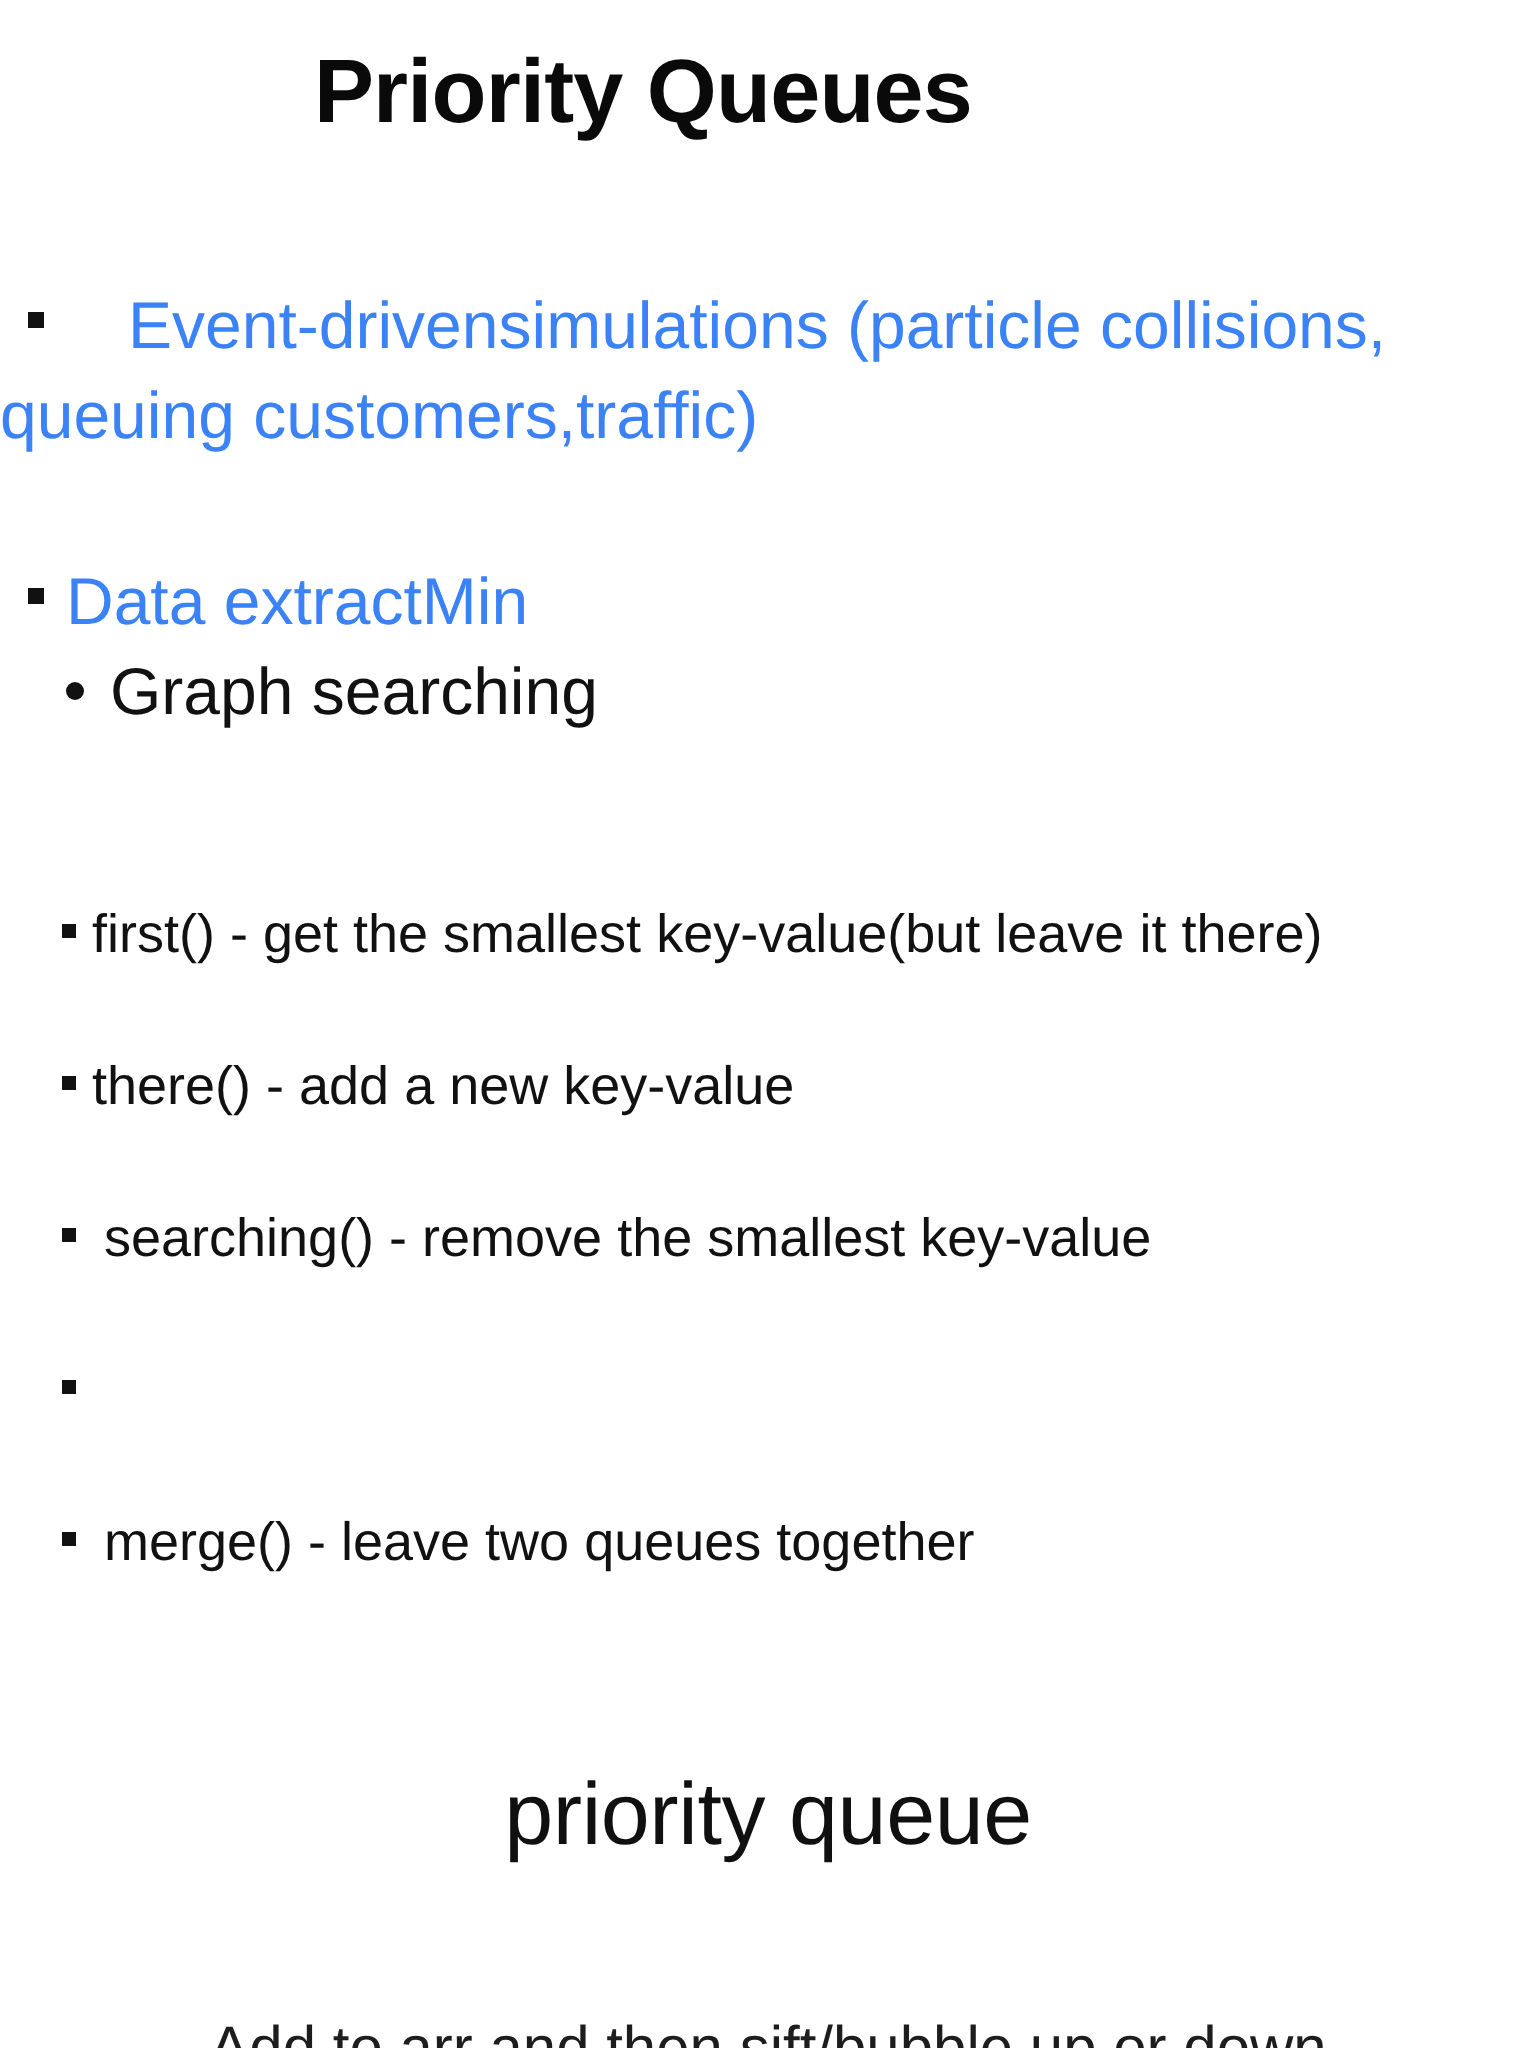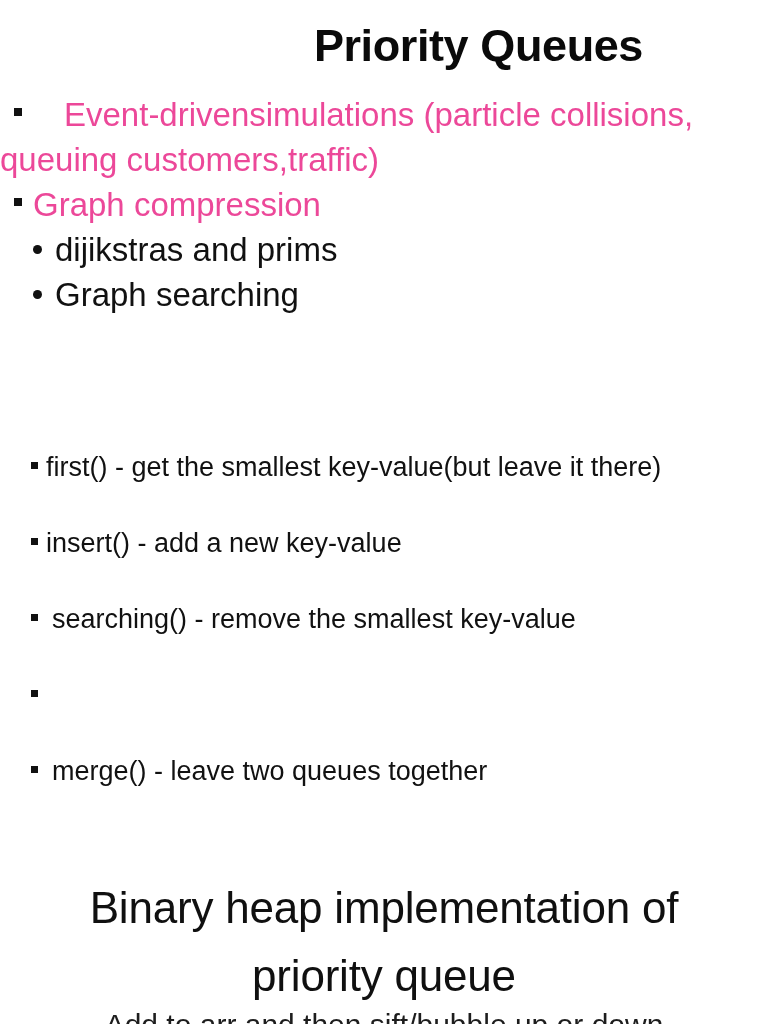--- a/index.html
+++ b/index.html
@@ -26,43 +26,44 @@
     background: #ffffff;
     overflow: hidden;
   }
 
   
   .slide-title {
     position: absolute;
     top: 22px;
     left: 0;
     width: 643px;
-    text-align: right;
+    text-align: center;
     font-size: 45px;
     font-weight: 700;
     letter-spacing: -0.4px;
     line-height: 1.08;
     color: #0a0a0a;
   }
 
   
   .top-list {
     position: absolute;
     top: 92px;
     left: 0;
     width: 768px;
   }
 
   .lvl1 {
     position: relative;
     font-size: 33px;
     line-height: 45px;
-    color: #ec4899;
+    color: #3b82f6;
     padding-left: 0;
     white-space: normal;
+    margin-top: 48px;
   }
   .lvl1 .bullet-sq {
     display: inline-block;
     width: 8px;
     height: 8px;
     background: #111111;
     vertical-align: 0.30em;
     margin-left: 14px;
     margin-right: 0;
   }
@@ -144,43 +145,41 @@
 <body>
 
 <div class="slide">
 
   <div class="slide-title">Priority Queues</div>
 
   <div class="top-list">
 
     <div class="lvl1"><span class="bullet-sq"></span><span class="gap-wide"></span><span>Event-drivensimulations (particle collisions, queuing customers,traffic)</span></div>
 
-    <div class="lvl1"><span class="bullet-sq"></span><span class="gap-narrow"></span><span>Graph compression</span></div>
+    <div class="lvl1"><span class="bullet-sq"></span><span class="gap-narrow"></span><span>Data extractMin</span></div>
 
-    <div class="lvl2"><span class="bullet-dot"></span><span>dijikstras and prims</span></div>
 
 
     <div class="lvl2"><span class="bullet-dot"></span><span>Graph searching</span></div>
 
   </div>
 
   <div class="methods">
 
     <div class="method-row"><span class="bullet-sq-sm"></span><span>first() - get the smallest key-value(but leave it there)</span></div>
 
-    <div class="method-row"><span class="bullet-sq-sm"></span><span>insert() - add a new key-value</span></div>
+    <div class="method-row"><span class="bullet-sq-sm"></span><span>there() - add a new key-value</span></div>
 
     <div class="method-row"><span class="bullet-sq-sm"></span><span class="lead-space"></span><span>searching() - remove the smallest key-value</span></div>
 
     <div class="method-row"><span class="bullet-sq-sm"></span></div>
 
     <div class="method-row"><span class="bullet-sq-sm"></span><span class="lead-space"></span><span>merge() - leave two queues together</span></div>
 
   </div>
 
   <div class="bottom-heading">
-    <div>Binary heap implementation of</div>
     <div>priority queue</div>
   </div>
 
   <div class="clipped-line">Add to arr and then sift/bubble up or down</div>
 
 </div>
 
 </body></html>

